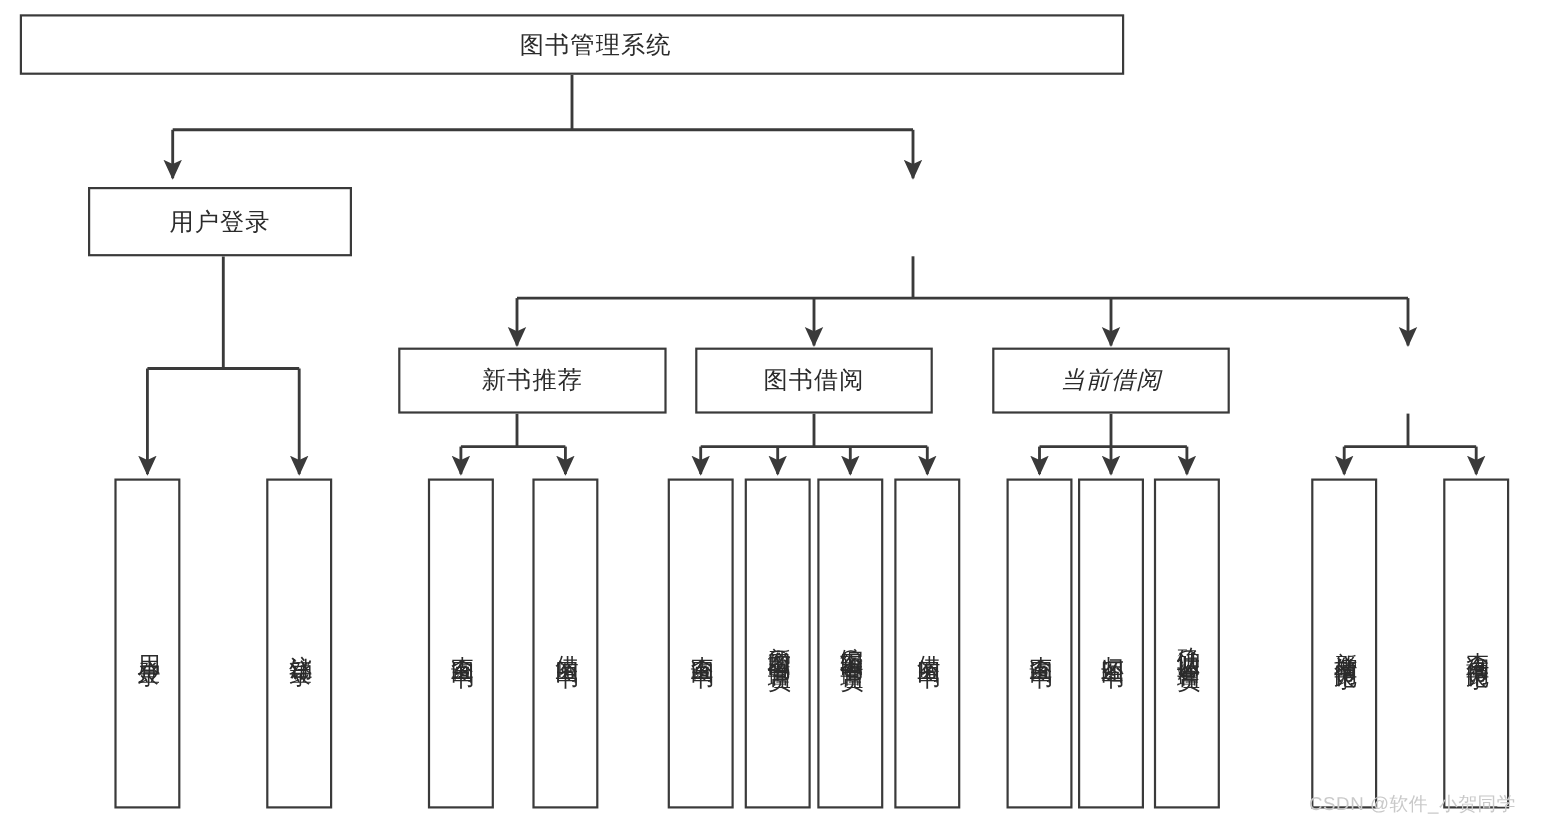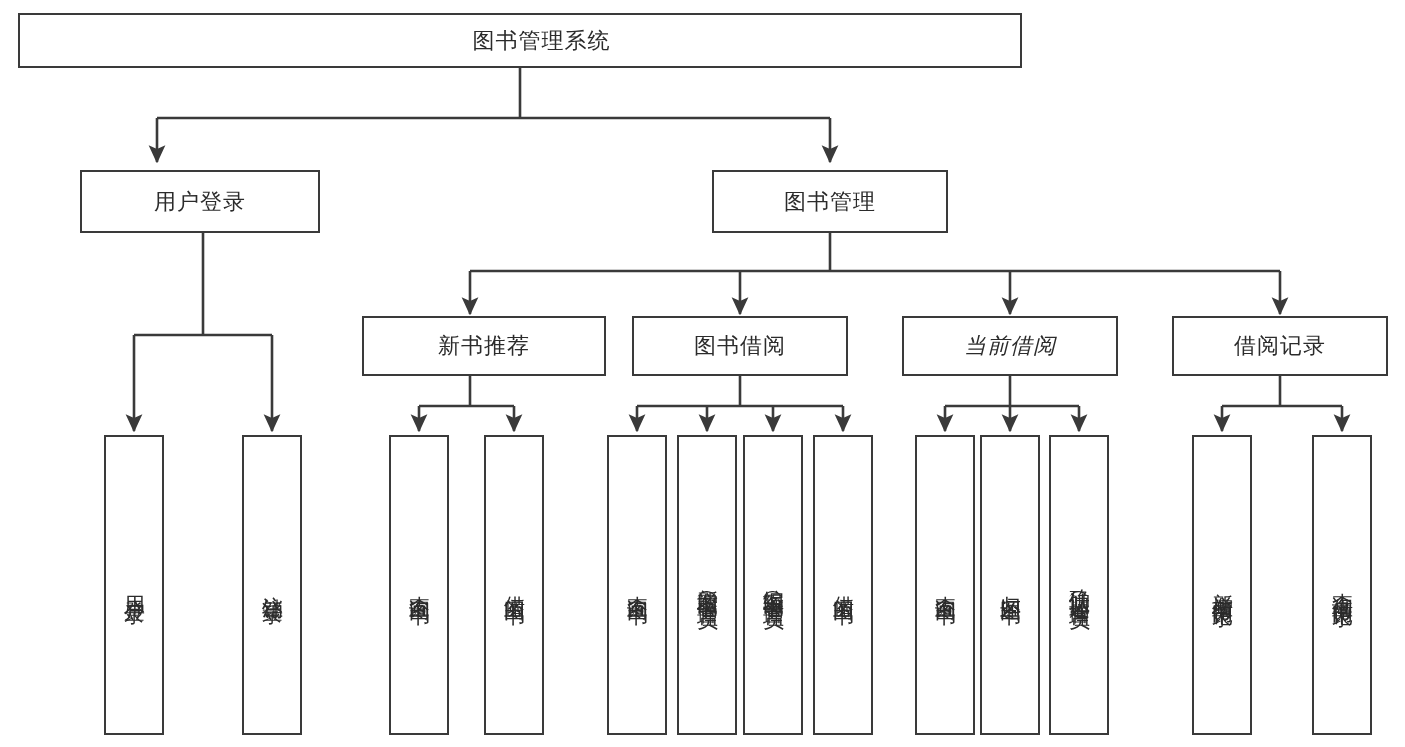--- a/index.html
+++ b/index.html
@@ -116,35 +116,29 @@
     </g>
   </svg>
 
   <div class="node h" style="left:18px; top:13px; width:1004px; height:55px;padding-left:43px;">
     <span>图书管理系统</span>
   </div>
 
   <div class="node h" style="left:80px; top:170px; width:240px; height:63px;">
     <span>用户登录</span>
   </div>
-  <div class="node h" style="left:712px; top:170px; width:236px; height:63px;">
-    <span>图书管理</span>
-  </div>
 
   <div class="node h" style="left:362px; top:316px; width:244px; height:60px;">
     <span>新书推荐</span>
   </div>
   <div class="node h" style="left:632px; top:316px; width:216px; height:60px;">
     <span>图书借阅</span>
   </div>
   <div class="node h" style="left:902px; top:316px; width:216px; height:60px;font-style:italic;">
     <span>当前借阅</span>
-  </div>
-  <div class="node h" style="left:1172px; top:316px; width:216px; height:60px;">
-    <span>借阅记录</span>
   </div>
 
   <div class="node v" style="left:104px; top:435px; width:60px; height:300px;">
     <span class="txt">用户登录</span>
   </div>
   <div class="node v" style="left:242px; top:435px; width:60px; height:300px;">
     <span class="txt">注销登录</span>
   </div>
 
   <div class="node v" style="left:389px; top:435px; width:60px; height:300px;">
@@ -177,14 +171,15 @@
     <span class="txt">确认归还（管理员）</span>
   </div>
 
   <div class="node v" style="left:1192px; top:435px; width:60px; height:300px;">
     <span class="txt">新增借阅记录</span>
   </div>
   <div class="node v" style="left:1312px; top:435px; width:60px; height:300px;">
     <span class="txt">查询借阅记录</span>
   </div>
 
+  <div class="watermark" style="left:1190px; top:719px;">CSDN @软件_小贺同学</div>
 
 </div>
 
 </body></html>

